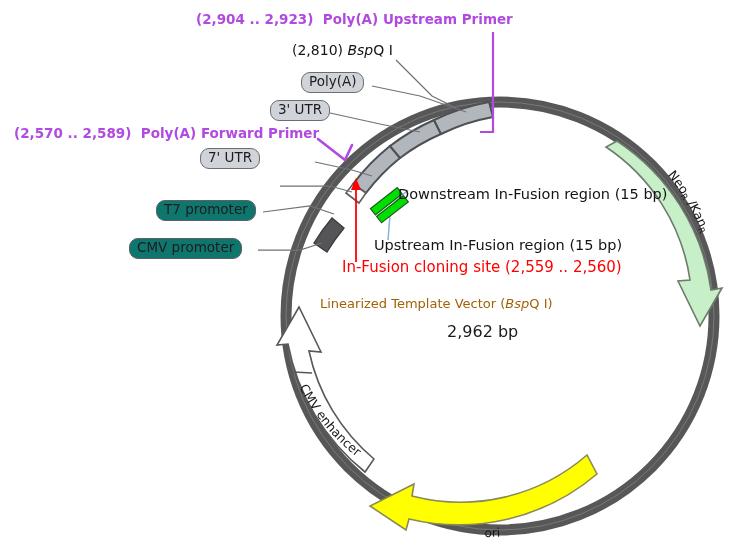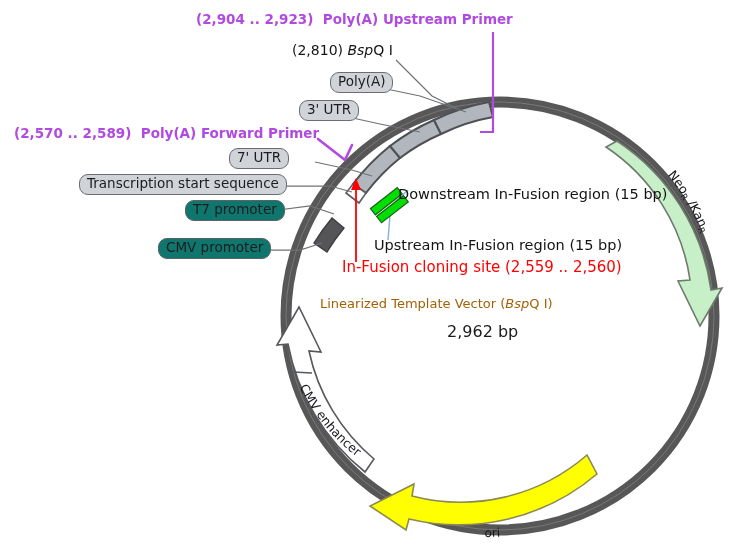--- a/index.html
+++ b/index.html
@@ -16,21 +16,20 @@
   .chip{
     position:absolute;
     font-size:13.5px;
     color:#1d1d20;
     background:#d0d3d8;
     border:1px solid #6a6d73;
     border-radius:9px;
     padding:1px 7px 2px 7px;
     white-space:nowrap;
     line-height:1.15;
-    margin-left:29px;
   }
   .chip.white{background:#0f766e;border-color:#5d6065;}
 
   
   .txt{position:absolute;white-space:nowrap;line-height:1.15;}
   .purple{color:#b14ae0;font-weight:bold;font-size:13.5px;}
   .black{color:#141416;font-size:14px;text-align:center;}
   .red{color:#ff0000;font-size:15px;}
   .ital{font-style:italic;}
 
@@ -163,21 +162,20 @@
     <span>(2,570 .. 2,589)</span>&nbsp;
     <span>Poly(A) Forward Primer</span>
   </div>
 
   <div class="chip" style="left:301px;top:72px;">Poly(A)</div>
 
   <div class="chip" style="left:270px;top:100px;">3' UTR</div>
 
   <div class="chip" style="left:200px;top:148px;">7' UTR</div>
 
-  <div class="chip" style="left:50px;top:174px;">Transcription start sequence</div>
 
   <div class="chip white" style="left:156px;top:200px;">T7 promoter</div>
 
   <div class="chip white" style="left:129px;top:238px;">CMV promoter</div>
 
   <div class="infusion-lbl" style="left:398px;top:186px;">Downstream In-Fusion region (15 bp)</div>
 
   <div class="infusion-lbl" style="left:374px;top:237px;">Upstream In-Fusion region (15 bp)</div>
 
   <div class="txt red" style="left:342px;top:259px;">In-Fusion cloning site (2,559 .. 2,560)</div>

